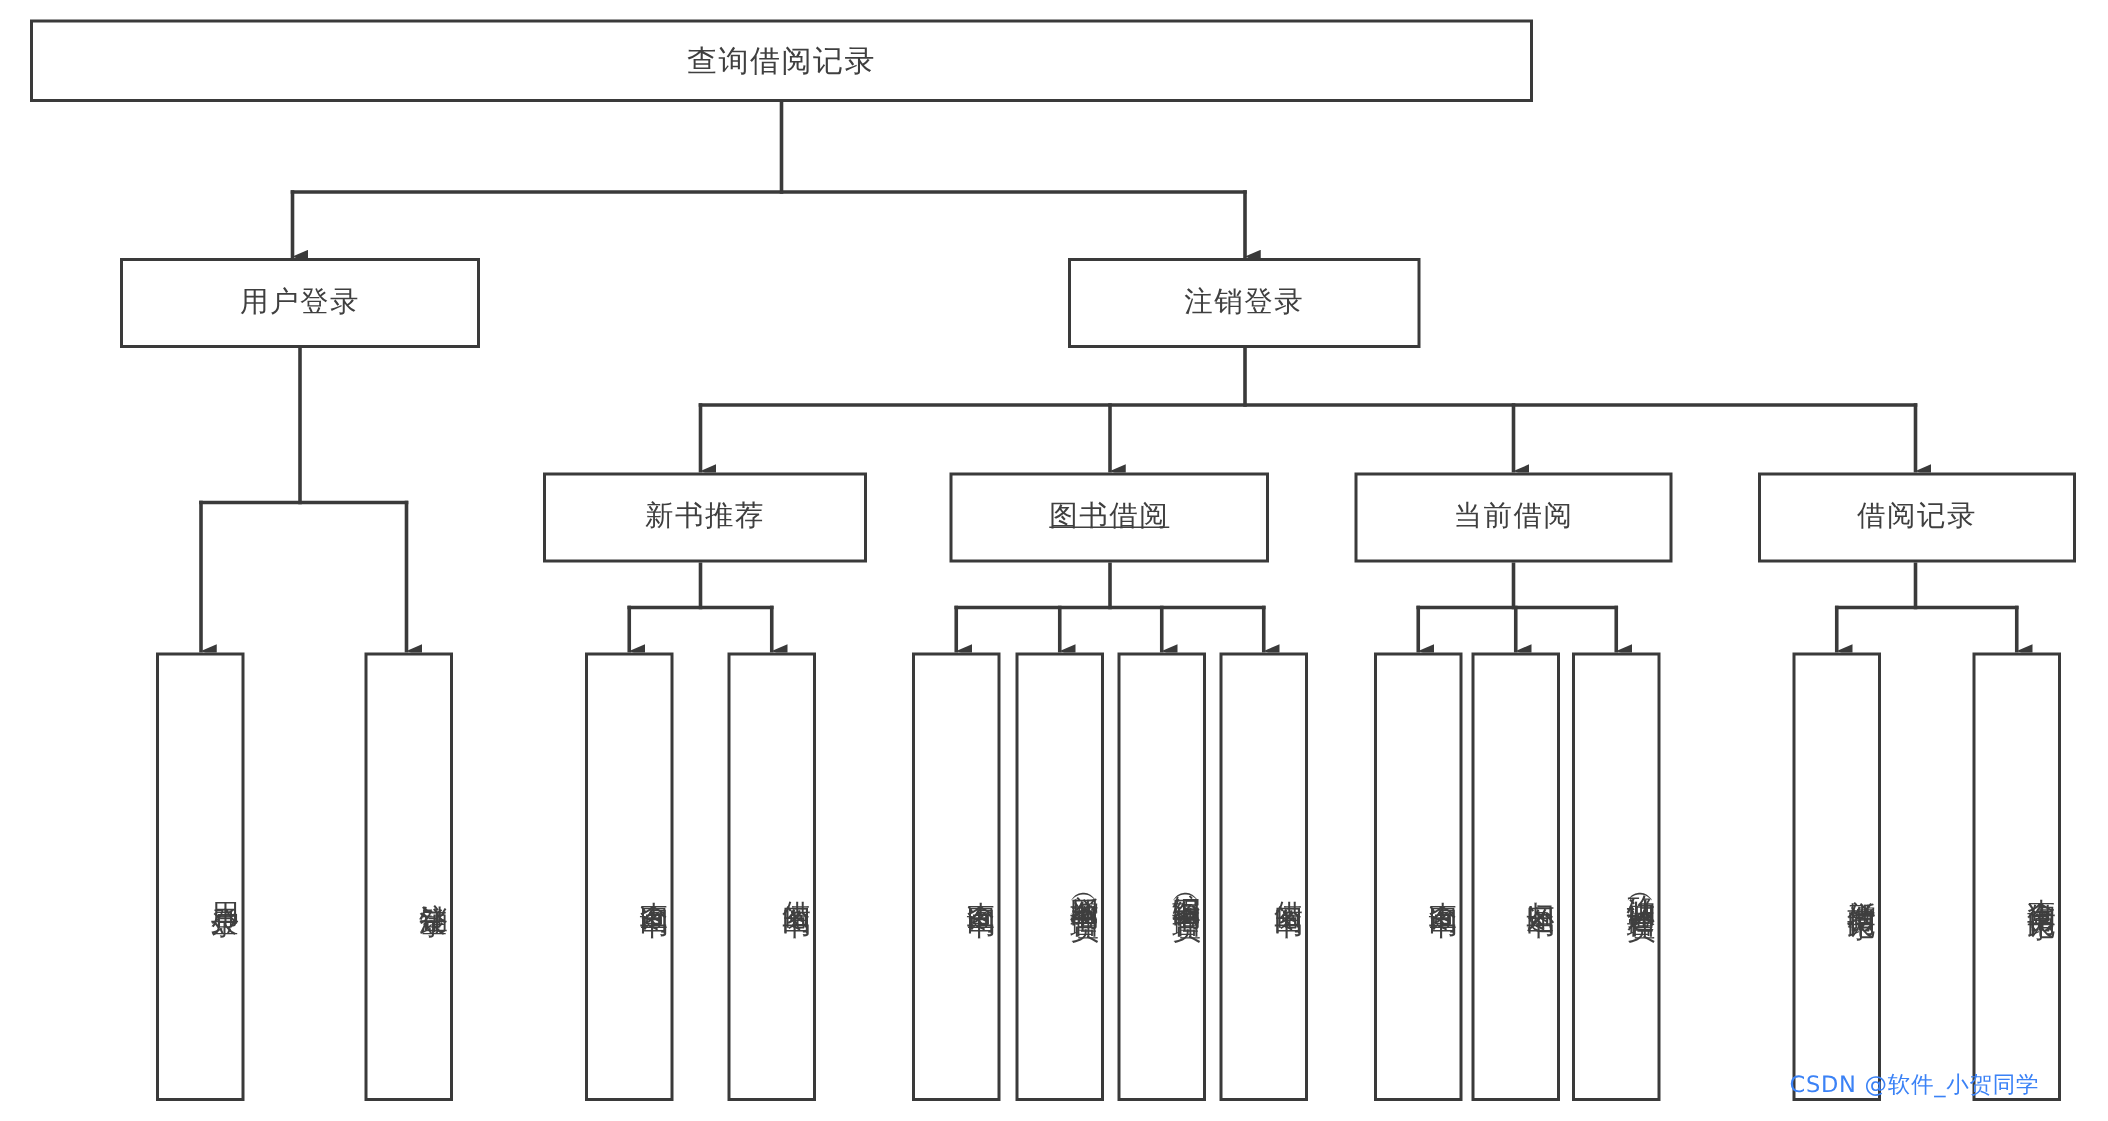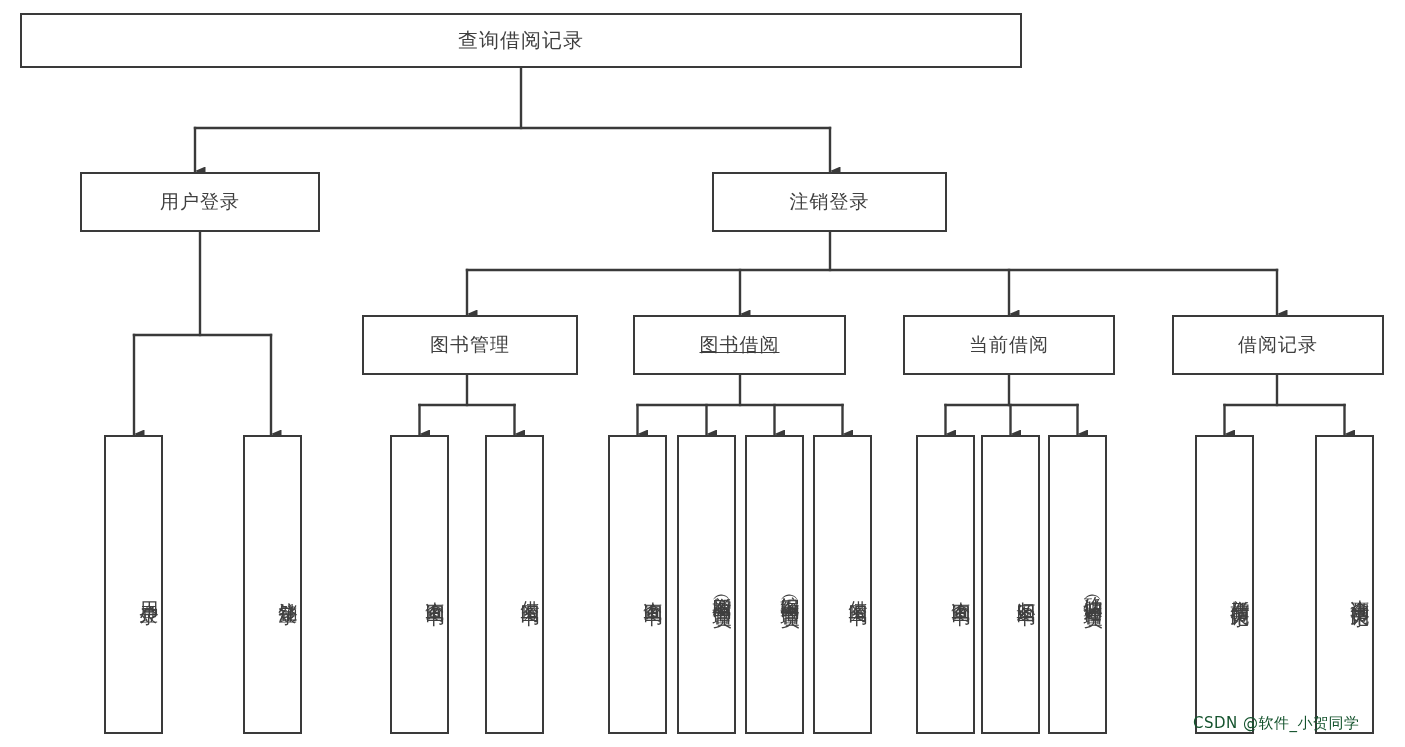--- a/index.html
+++ b/index.html
@@ -52,21 +52,21 @@
     letter-spacing: 2px;
   }
   .node.leaf .leaf-label {
     writing-mode: vertical-rl;
     text-orientation: upright;
     display: block;
     white-space: nowrap;
   }
   .watermark {
     position: absolute;
-    color: #14532d;
+    color: #3b82f6;
     font-size: 15px;
     letter-spacing: 0.5px;
     white-space: nowrap;
     user-select: none;
   }
 </style>
 </head>
 <body>
 
 <div id="diagram-root">
@@ -126,21 +126,21 @@
   </div>
 
   <div class="node leaf" style="left: 104px; top: 435px; width: 59px; height: 299px;">
     <span class="leaf-label">用户登录</span>
   </div>
   <div class="node leaf" style="left: 243px; top: 435px; width: 59px; height: 299px;">
     <span class="leaf-label">注销登录</span>
   </div>
 
   <div class="node" style="left: 362px; top: 315px; width: 216px; height: 60px;">
-    <span>图书管理</span>
+    <span>新书推荐</span>
   </div>
   <div class="node" style="left: 633px; top: 315px; width: 213px; height: 60px; text-decoration: underline;">
     <span>图书借阅</span>
   </div>
   <div class="node" style="left: 903px; top: 315px; width: 212px; height: 60px;">
     <span>当前借阅</span>
   </div>
   <div class="node" style="left: 1172px; top: 315px; width: 212px; height: 60px; justify-content: center;">
     <span>借阅记录</span>
   </div>

